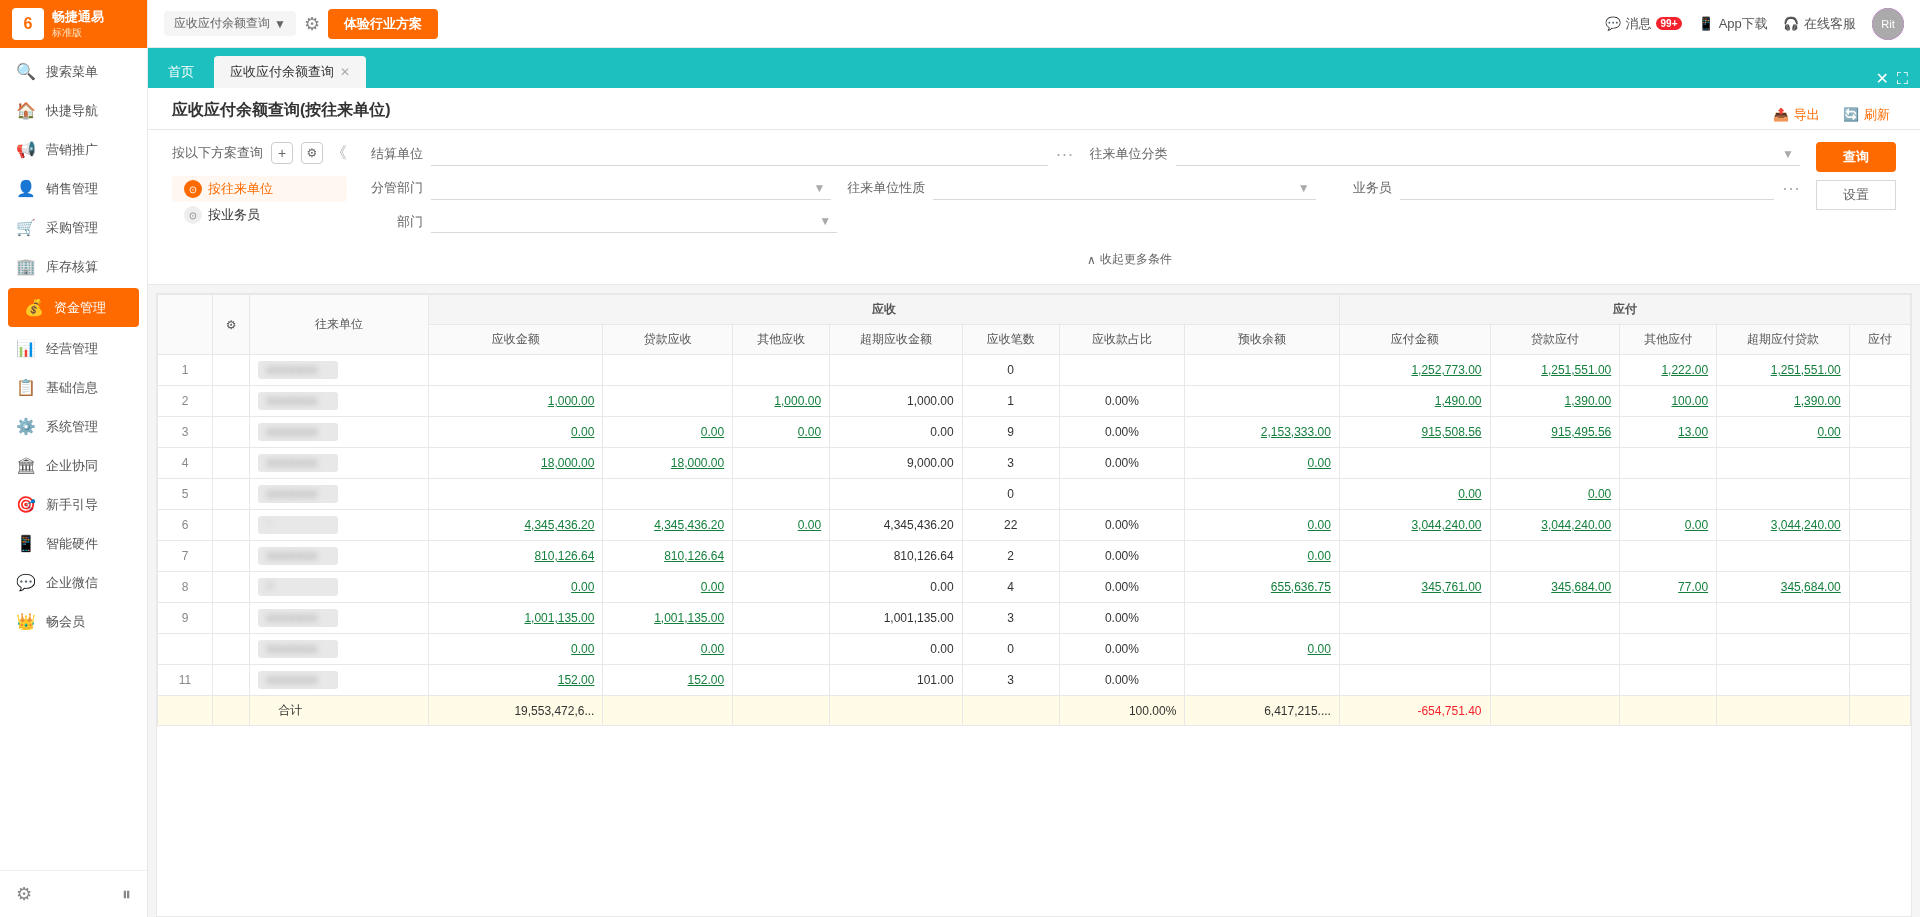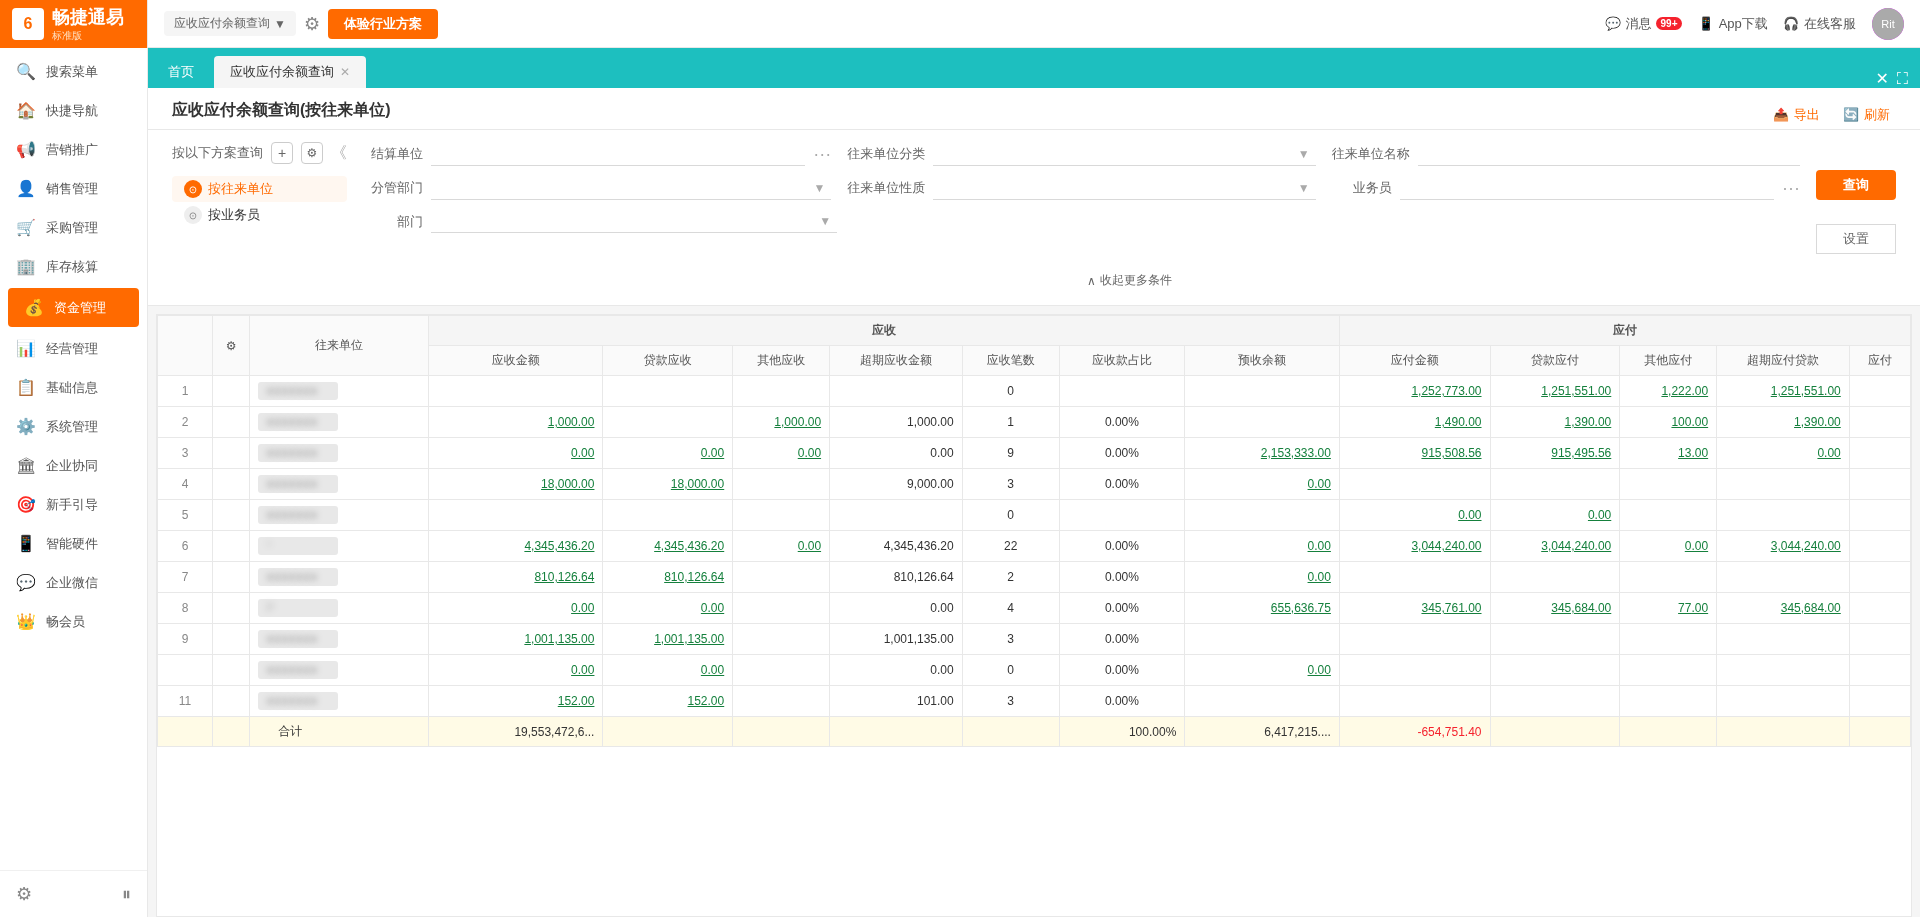--- a/index.html
+++ b/index.html
@@ -128,21 +128,21 @@
 
     
     .query-btn {
       background: #ff6a00; color: #fff; border: none; border-radius: 4px; padding: 6px 20px;
       font-size: 13px; cursor: pointer; font-weight: bold; display: block;
     }
     .settings-btn {
       background: #fff; color: #666; border: 1px solid #d9d9d9; border-radius: 0;
       padding: 5px 16px; font-size: 13px; cursor: pointer; display: block; margin-top: 4px;
     }
-    .filter-action-col { display: flex; flex-direction: column; gap: 20px; min-width: 80px; margin-top: 28px; }
+    .filter-action-col { display: flex; flex-direction: column; gap: 4px; min-width: 80px; }
 
     
     .table-area { flex: 1; background: #fff; margin: 8px 8px 0 8px; border: 1px solid #e8e8e8; overflow: auto; }
     .data-table { width: 100%; border-collapse: collapse; font-size: 12px; }
     .data-table th, .data-table td {
       border: 1px solid #e8e8e8; padding: 6px 8px; white-space: nowrap; text-align: right;
     }
     .data-table th { background: #fafafa; color: #555; font-weight: normal; text-align: center; }
     .data-table th.group-header { background: #f5f5f5; text-align: center; font-weight: bold; }
     .data-table td.center { text-align: center; }
@@ -158,21 +158,21 @@
     ::-webkit-scrollbar-track { background: #f1f1f1; }
     ::-webkit-scrollbar-thumb { background: #c1c1c1; border-radius: 3px; }
   </style>
 </head>
 <body>
 
 <div class="sidebar">
   <div class="sidebar-logo">
     <div class="sidebar-logo-icon">6</div>
     <div>
-      <div style="color:#fff;font-size:18px;font-weight:bold;">畅捷通易</div>
+      <div style="color:#fff;font-size:13px;font-weight:bold;">畅捷通易</div>
       <div style="color:#ffe0c0;font-size:10px;">标准版</div>
     </div>
   </div>
   <div class="sidebar-menu">
     <div class="sidebar-item">
       <span class="sidebar-item-icon">🔍</span>
       <span>搜索菜单</span>
     </div>
     <div class="sidebar-item">
       <span class="sidebar-item-icon">🏠</span>
@@ -327,24 +327,20 @@
                   <span class="filter-field-label">结算单位</span>
                   <input class="filter-input" style="flex: 1 1 0%;">
                   <span class="filter-input-dots">···</span>
                 </div>
                 <div class="filter-field">
                   <span class="filter-field-label">往来单位分类</span>
                   <div class="filter-select">
                     <span></span>
                     <span class="filter-select-arrow">▼</span>
                   </div>
-                </div>
-                <div class="filter-field">
-                  <span class="filter-field-label">往来单位名称</span>
-                  <input class="filter-input" style="flex: 1 1 0%;">
                 </div>
               </div>
 
               <div style="display:flex; gap:16px; align-items:center;">
                 <div class="filter-field">
                   <span class="filter-field-label">分管部门</span>
                   <div class="filter-select">
                     <span></span>
                     <span class="filter-select-arrow">▼</span>
                   </div>

